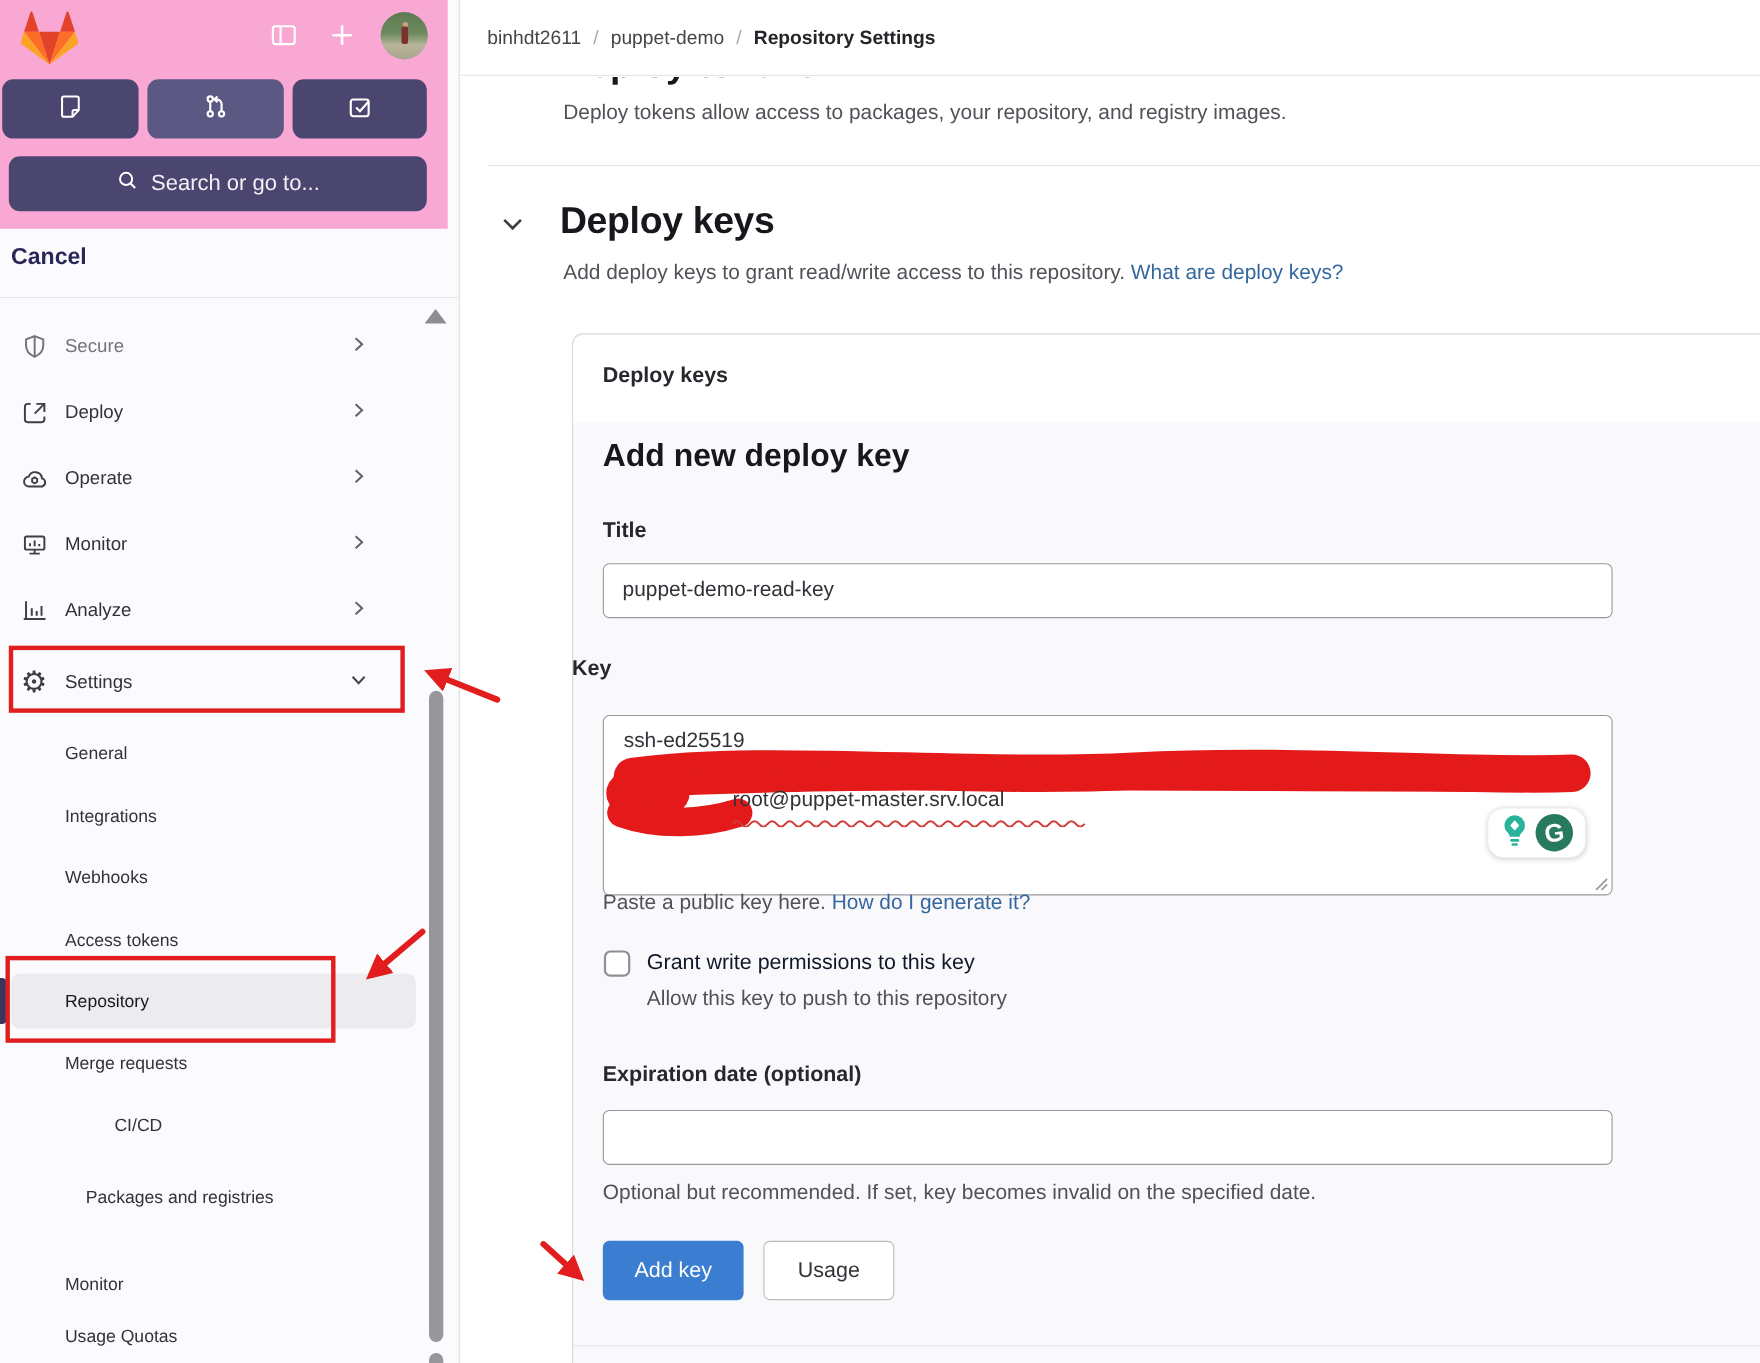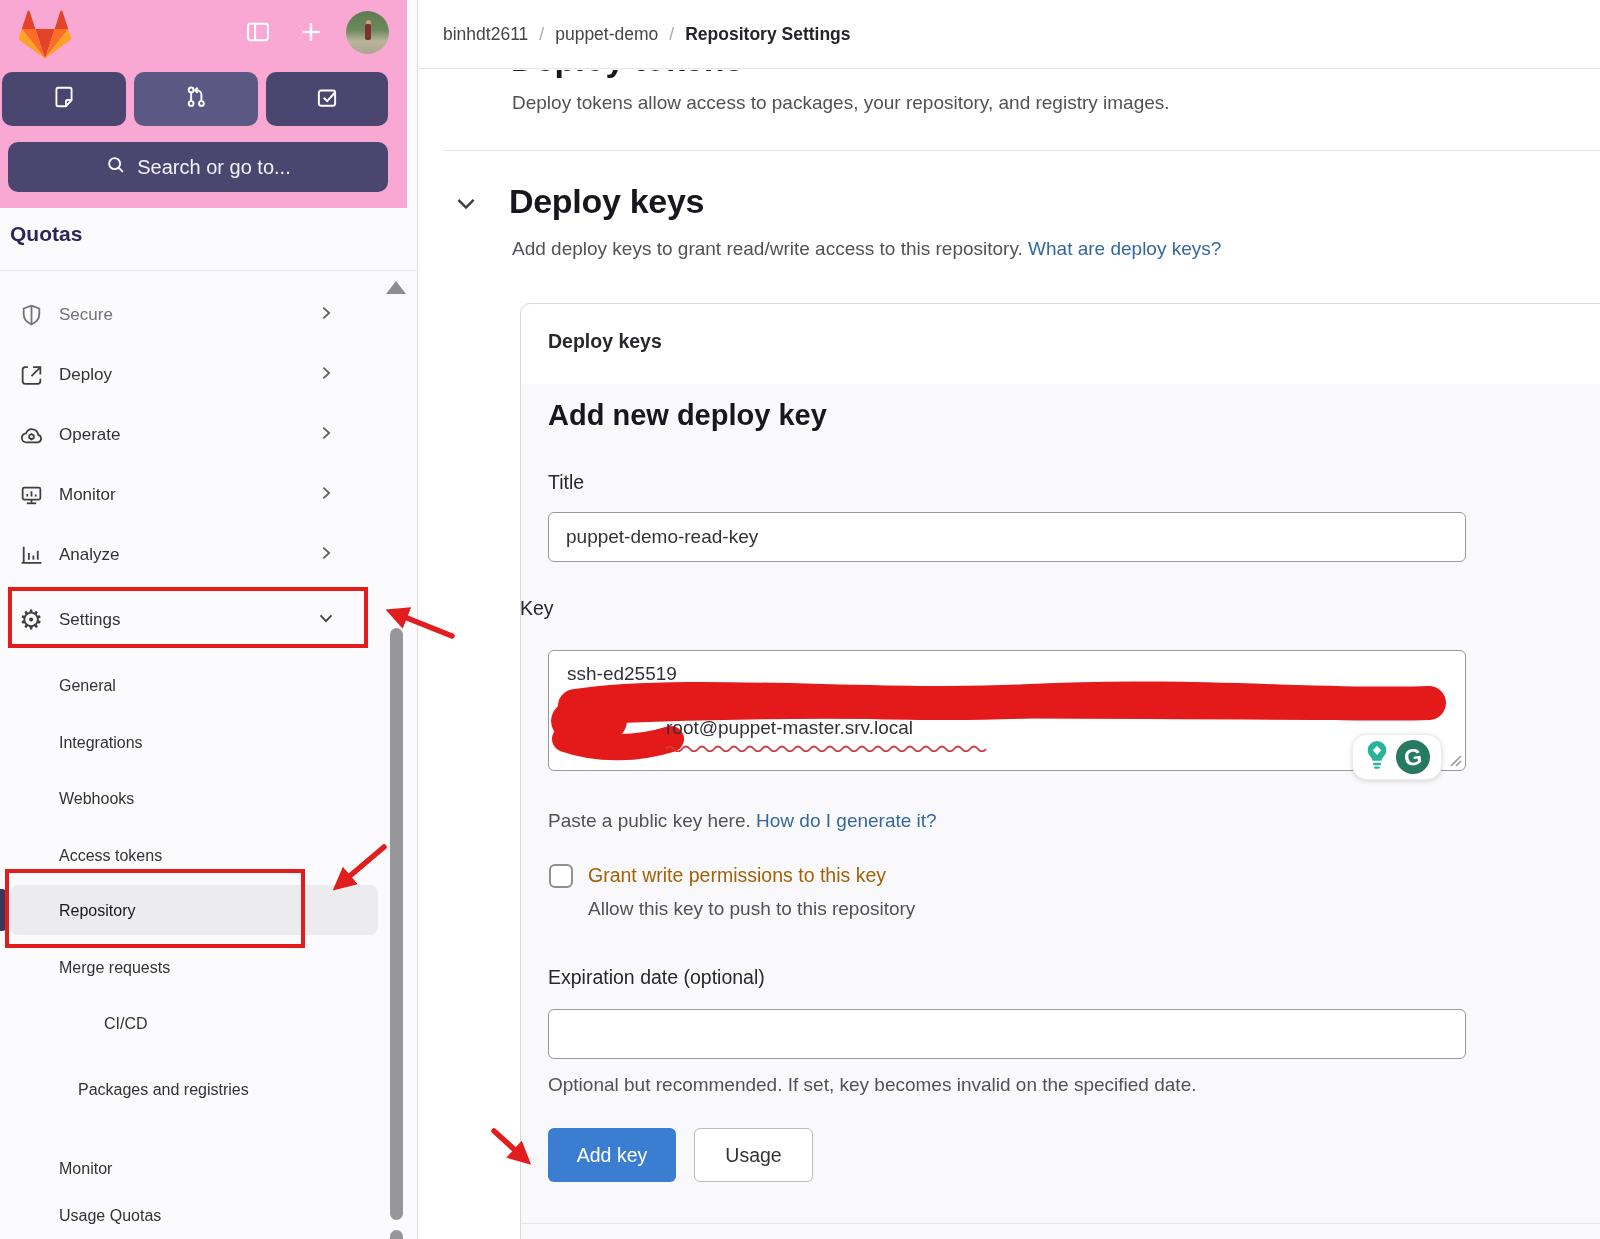--- a/index.html
+++ b/index.html
@@ -44,24 +44,24 @@
   #clip-head{left:511px;top:70px;width:340px;height:10px;overflow:hidden;}
   #clip-head span{display:block;font-size:34px;font-weight:bold;color:#18171d;line-height:40px;margin-top:-31px;}
   .bodytext{font-size:19px;color:#535158;}
   .link{color:#35679f;cursor:pointer;}
   .hr{background:#e5e5e8;height:1px;}
   h2.dk{margin:0;font-size:34px;font-weight:bold;color:#18171d;letter-spacing:-.3px;}
   #card{left:520px;top:303px;width:1092px;height:960px;background:#fff;border:1px solid #d9d9dd;border-radius:10px;}
   #card-body{left:520px;top:384px;width:1092px;height:879px;background:#f9f9fb;border-left:1px solid #d9d9dd;}
   .card-title{font-size:19.5px;font-weight:bold;color:#28272d;}
   h3.form-h{margin:0;font-size:29px;font-weight:bold;color:#18171d;}
-  .field-label{font-size:19.5px;font-weight:normal;color:#28272d;}
+  .field-label{font-size:19.5px;font-weight:bold;color:#28272d;}
   .tb{width:918px;height:50px;background:#fff;border:1px solid #99989e;border-radius:6px;
       font-family:"Liberation Sans",sans-serif;font-size:19px;color:#333238;padding:0 17px;outline:none;}
-  #keybox{left:548px;top:650px;width:918px;height:121px;background:#fff;border:1px solid #99989e;border-radius:6px;}
+  #keybox{left:548px;top:650px;width:918px;height:164px;background:#fff;border:1px solid #99989e;border-radius:6px;}
   .key-text{font-size:19px;color:#333238;}
   #gram-pill{left:1352px;top:734px;width:90px;height:46px;background:#fff;border:1px solid #ececec;
              border-radius:15px;box-shadow:0 1px 5px rgba(0,0,0,.16);display:flex;align-items:center;
              justify-content:center;gap:6px;cursor:pointer;}
   #gram-g{width:34px;height:34px;border-radius:50%;background:#27795f;color:#fff;font-weight:bold;font-size:23px;
           display:flex;align-items:center;justify-content:center;transform:rotate(-8deg);}
   #checkbox{left:549px;top:864px;width:24px;height:24px;border:2px solid #8f8e94;border-radius:6px;background:#fff;cursor:pointer;}
   .btn{display:flex;align-items:center;justify-content:center;font-size:19.5px;border-radius:6px;cursor:pointer;}
   #btn-add{left:548px;top:1128px;width:128px;height:54px;background:#3b7dd1;color:#fff;}
   #btn-cancel{left:694px;top:1128px;width:119px;height:54px;background:#fff;color:#333238;border:1px solid #bcbcc0;}
@@ -140,21 +140,21 @@
         <span>
           <svg viewBox="0 0 24 24" width="22" height="22" fill="none" stroke="#fff" stroke-width="2">
             <circle cx="10.5" cy="10.5" r="6"></circle>
               <line x1="15" y1="15" x2="19.5" y2="19.5"></line>
           </svg>
         </span>
         <span>Search or go to...</span>
       </div>
     </div>
 
-    <div class="abs proj-label" style="left:10px;top:222px;">Quotas</div>
+    <div class="abs proj-label" style="left:10px;top:222px;">Cancel</div>
     <div class="abs sb-divider"></div>
     <div id="scroll-up" class="abs"></div>
 
     <div class="abs nav-row" style="top:286px;">
       <span class="ic">
         <svg viewBox="0 0 24 24" width="25" height="25" fill="none" stroke="#737278" stroke-width="1.7">
           <path d="M12 2.5l7.5 2.8v5.6c0 4.6-3.1 7.7-7.5 9.7-4.4-2-7.5-5.1-7.5-9.7V5.3z"></path>
             <line x1="12" y1="2.5" x2="12" y2="20.6"></line>
         </svg>
         </span>
@@ -338,21 +338,21 @@
       </svg>
     </span>
     <span id="gram-g">G</span>
   </div>
 
   <div class="abs bodytext" style="left:548px;top:810px;">
     <span>Paste a public key here. </span><span class="link">How do I generate it?</span>
   </div>
 
   <div id="checkbox" class="abs"></div>
-  <div class="abs" style="left:588px;top:864px;font-size:19.5px;color:#a16207;">Grant write permissions to this key</div>
+  <div class="abs" style="left:588px;top:864px;font-size:19.5px;color:#0f172a;">Grant write permissions to this key</div>
   <div class="abs bodytext" style="left:588px;top:898px;">Allow this key to push to this repository</div>
 
   <div class="abs field-label" style="left:548px;top:966px;">Expiration date (optional)</div>
   <input class="abs tb" style="left: 548px; top: 1009px;" value="">
   <div class="abs bodytext" style="left:548px;top:1074px;">Optional but recommended. If set, key becomes invalid on the specified date.</div>
 
   <div id="btn-add" class="abs btn">Add key</div>
   <div id="btn-cancel" class="abs btn">Usage</div>
 
   <div class="abs hr" style="left:521px;top:1223px;width:1079px;"></div>

